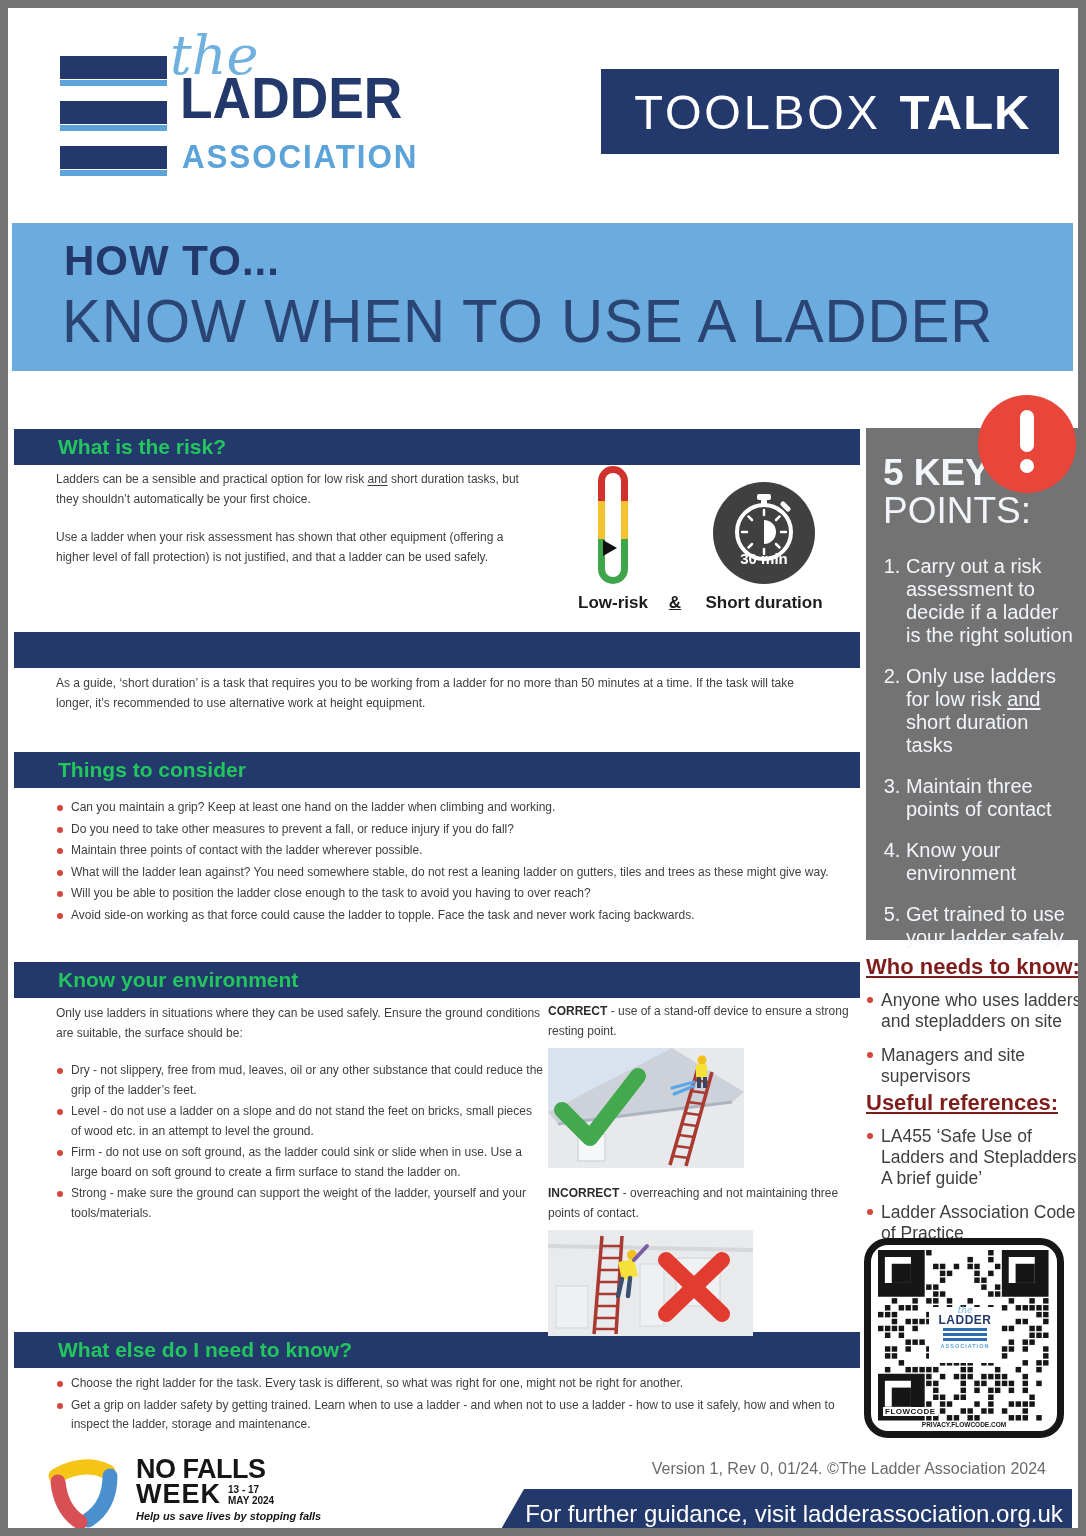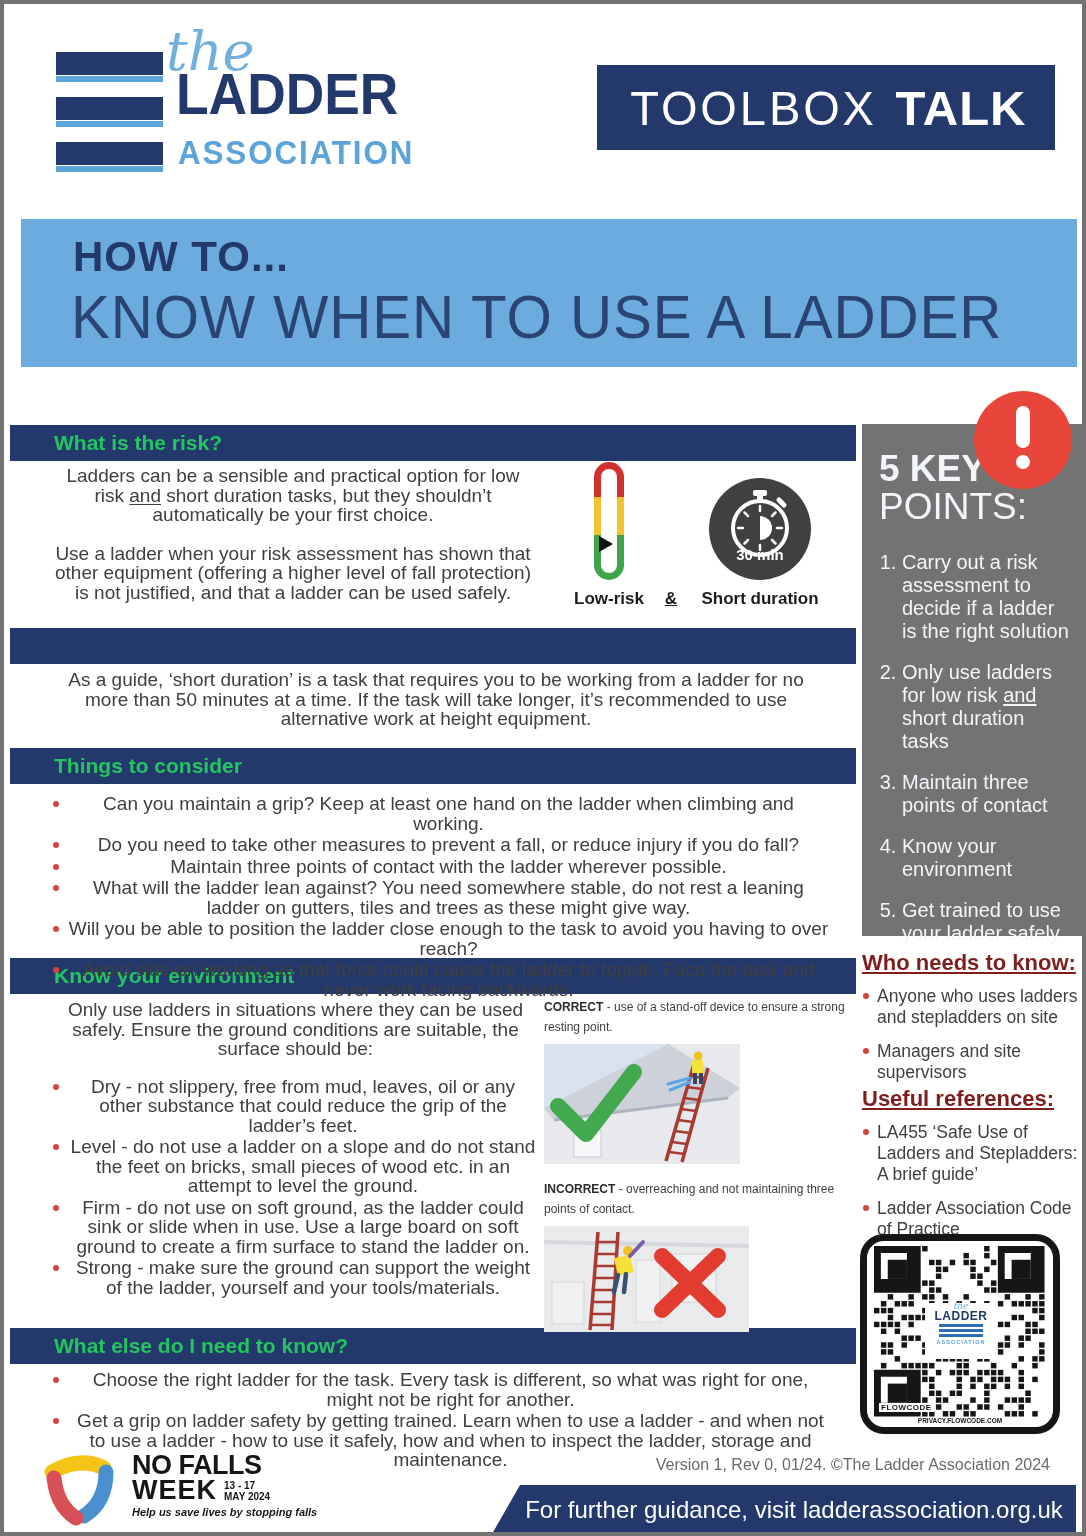--- a/index.html
+++ b/index.html
@@ -1,17 +1,17 @@
 <!DOCTYPE html>
 <html><head>
 <meta charset="utf-8">
 <style>
   html,body{margin:0;padding:0;background:#e9e9e9;}
   .page{position:relative;width:1086px;height:1536px;box-sizing:border-box;margin:0 auto;
-    background:#fff;border:4px solid #737373;overflow:hidden;
+    background:#fff;border:8px solid #737373;overflow:hidden;
     font-family:"Liberation Sans",sans-serif;color:#3f3f3f;}
   [data-name]{box-sizing:border-box;}
 
   
   .logo{position:absolute;left:52px;top:46px;width:440px;height:130px;}
   .logo-bars{position:absolute;left:0;top:2px;}
   .lbar{margin-bottom:15px;}
   .lbar-navy{width:107px;height:23px;background:#24396b;}
   .lbar-blue{width:107px;height:6px;background:#5ba3d9;margin-top:1px;}
   .logo-the{position:absolute;left:110px;top:-30px;font-family:"DejaVu Serif",serif;
@@ -19,30 +19,30 @@
   .logo-ladder{position:absolute;left:120px;top:10px;font-size:58px;font-weight:800;
     color:#24396b;letter-spacing:0;transform:scaleX(.92);transform-origin:left;}
   .logo-assoc{position:absolute;left:122px;top:84px;font-size:33px;font-weight:700;
     color:#5ba3d9;letter-spacing:2px;transform:scaleX(.95);transform-origin:left;}
   .toolbox{position:absolute;left:593px;top:61px;width:458px;height:85px;background:#24396b;
     color:#fff;display:flex;align-items:center;justify-content:center;font-size:49px;}
   .tb-light{font-weight:400;letter-spacing:3px;transform:scaleX(.96);}
   .tb-bold{font-weight:800;margin-left:13px;letter-spacing:1px;}
 
   
-  .title-banner{position:absolute;left:17px;right:5px;top:215px;height:148px;background:#6cabdd;}
+  .title-banner{position:absolute;left:4px;right:5px;top:215px;height:148px;background:#6cabdd;}
   .howto{position:absolute;left:52px;top:14px;font-size:42px;font-weight:800;color:#24396b;letter-spacing:1px;}
   .main-title{position:absolute;left:50px;top:62px;font-size:62px;font-weight:400;color:#2a4474;
     letter-spacing:1px;transform:scaleX(.94);transform-origin:left;white-space:nowrap;}
 
   
   .band{position:absolute;left:6px;width:846px;height:36px;background:#24396b;color:#22c55e;
     font-size:21px;font-weight:700;line-height:36px;padding-left:44px;}
 
-  .bodytext{font-size:19px;line-height:19.5px;color:#3f3f3f;text-align:center;}
+  .bodytext{font-size:12px;line-height:19.5px;color:#3f3f3f;}
   .bodytext p{margin:0 0 19px 0;}
   .u{text-decoration:underline;text-underline-offset:2px;}
 
   ul.dots{list-style:none;margin:0;padding:0;}
   ul.dots li{position:relative;padding-left:15px;margin:0 0 2px 0;}
   ul.dots li::before{content:"";position:absolute;left:1px;top:7px;width:6px;height:6px;
     border-radius:50%;background:#d4453c;}
 
   
   .risk-text{position:absolute;left:48px;top:462px;width:482px;}

